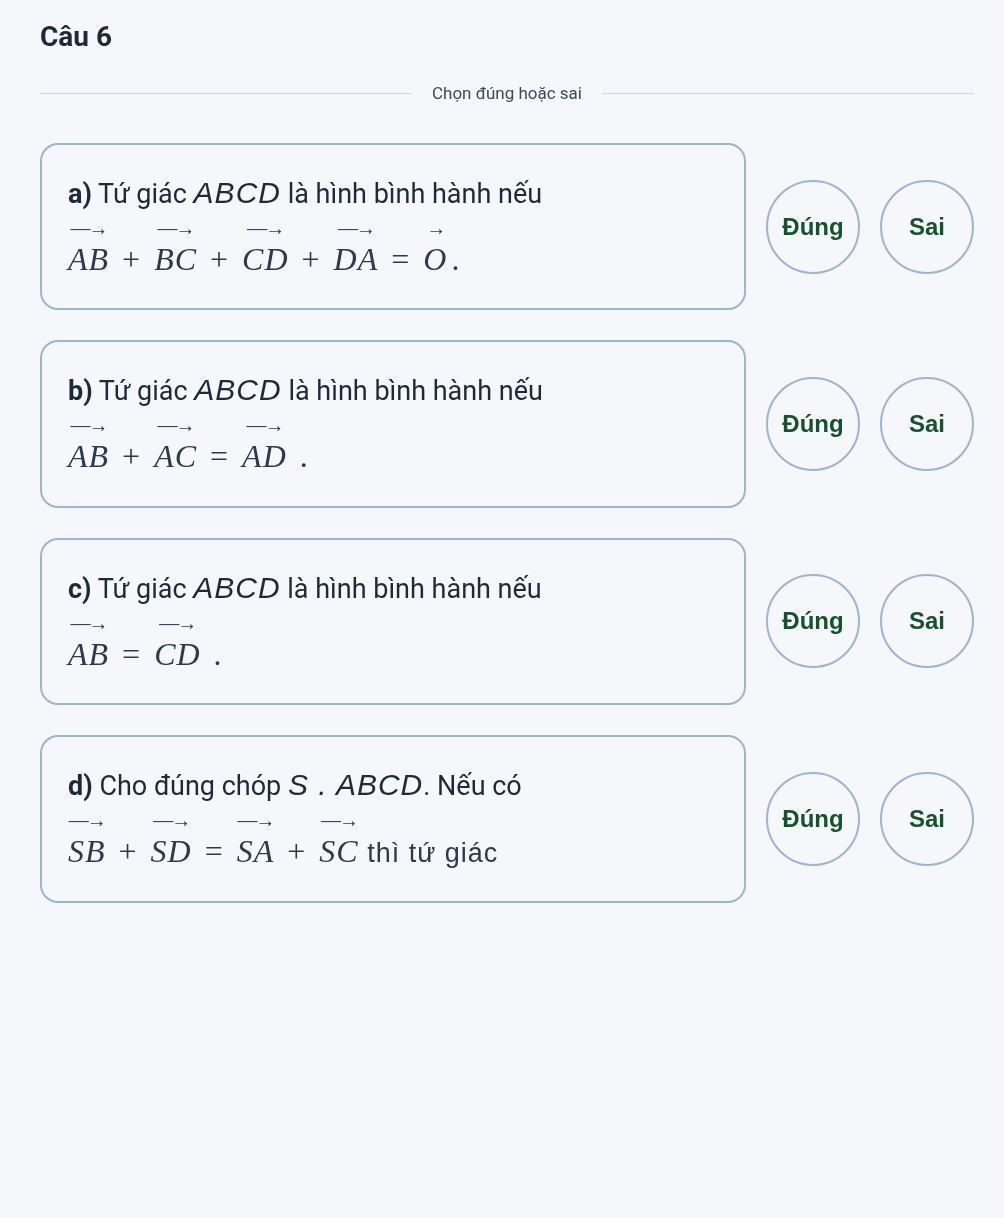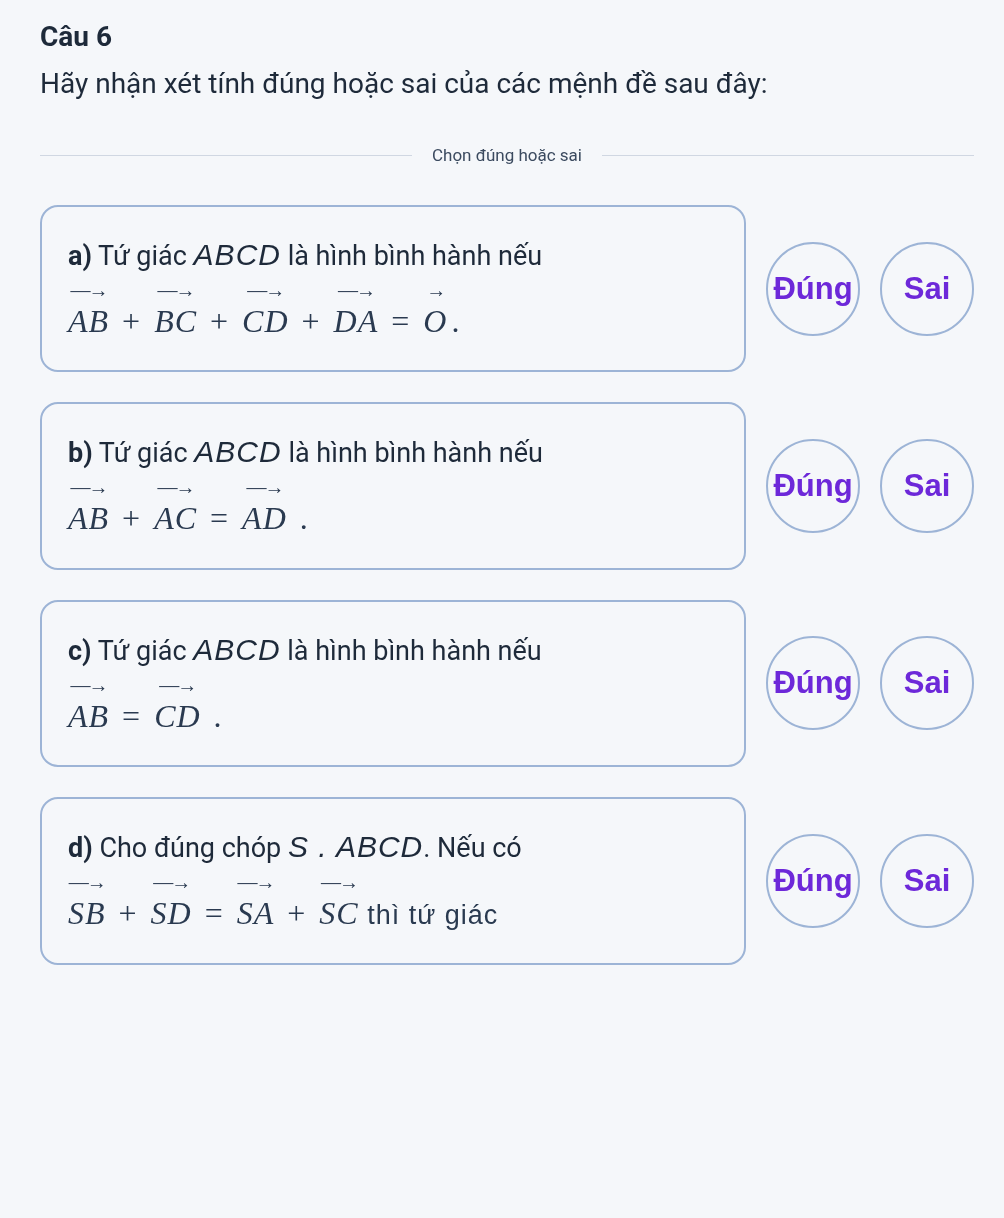--- a/index.html
+++ b/index.html
@@ -76,23 +76,23 @@
   }
   .choice-btn {
     width: 94px;
     height: 94px;
     border-radius: 50%;
     border: 2px solid #9db4d6;
     background: transparent;
     display: flex;
     align-items: center;
     justify-content: center;
-    font-size: 31px;
+    font-size: 24px;
     font-weight: 600;
-    color: #6d28d9;
+    color: #14532d;
     flex-shrink: 0;
     cursor: pointer;
   }
   .vec {
     position: relative;
     display: inline-block;
     padding-top: 8px;
   }
   .vec-arrow {
     position: absolute;
@@ -115,21 +115,20 @@
     font-style: italic;
     font-size: 30px;
     letter-spacing: 1px;
   }
 </style>
 </head>
 <body>
 
 <div class="question-header">
   <div class="question-number">Câu 6</div>
-  <div class="question-prompt">Hãy nhận xét tính đúng hoặc sai của các mệnh đề sau đây:</div>
 </div>
 
 <div class="divider-row">
   <div class="divider-line"></div>
   <div class="divider-label">Chọn đúng hoặc sai</div>
   <div class="divider-line"></div>
 </div>
 
 <div class="items">
 

